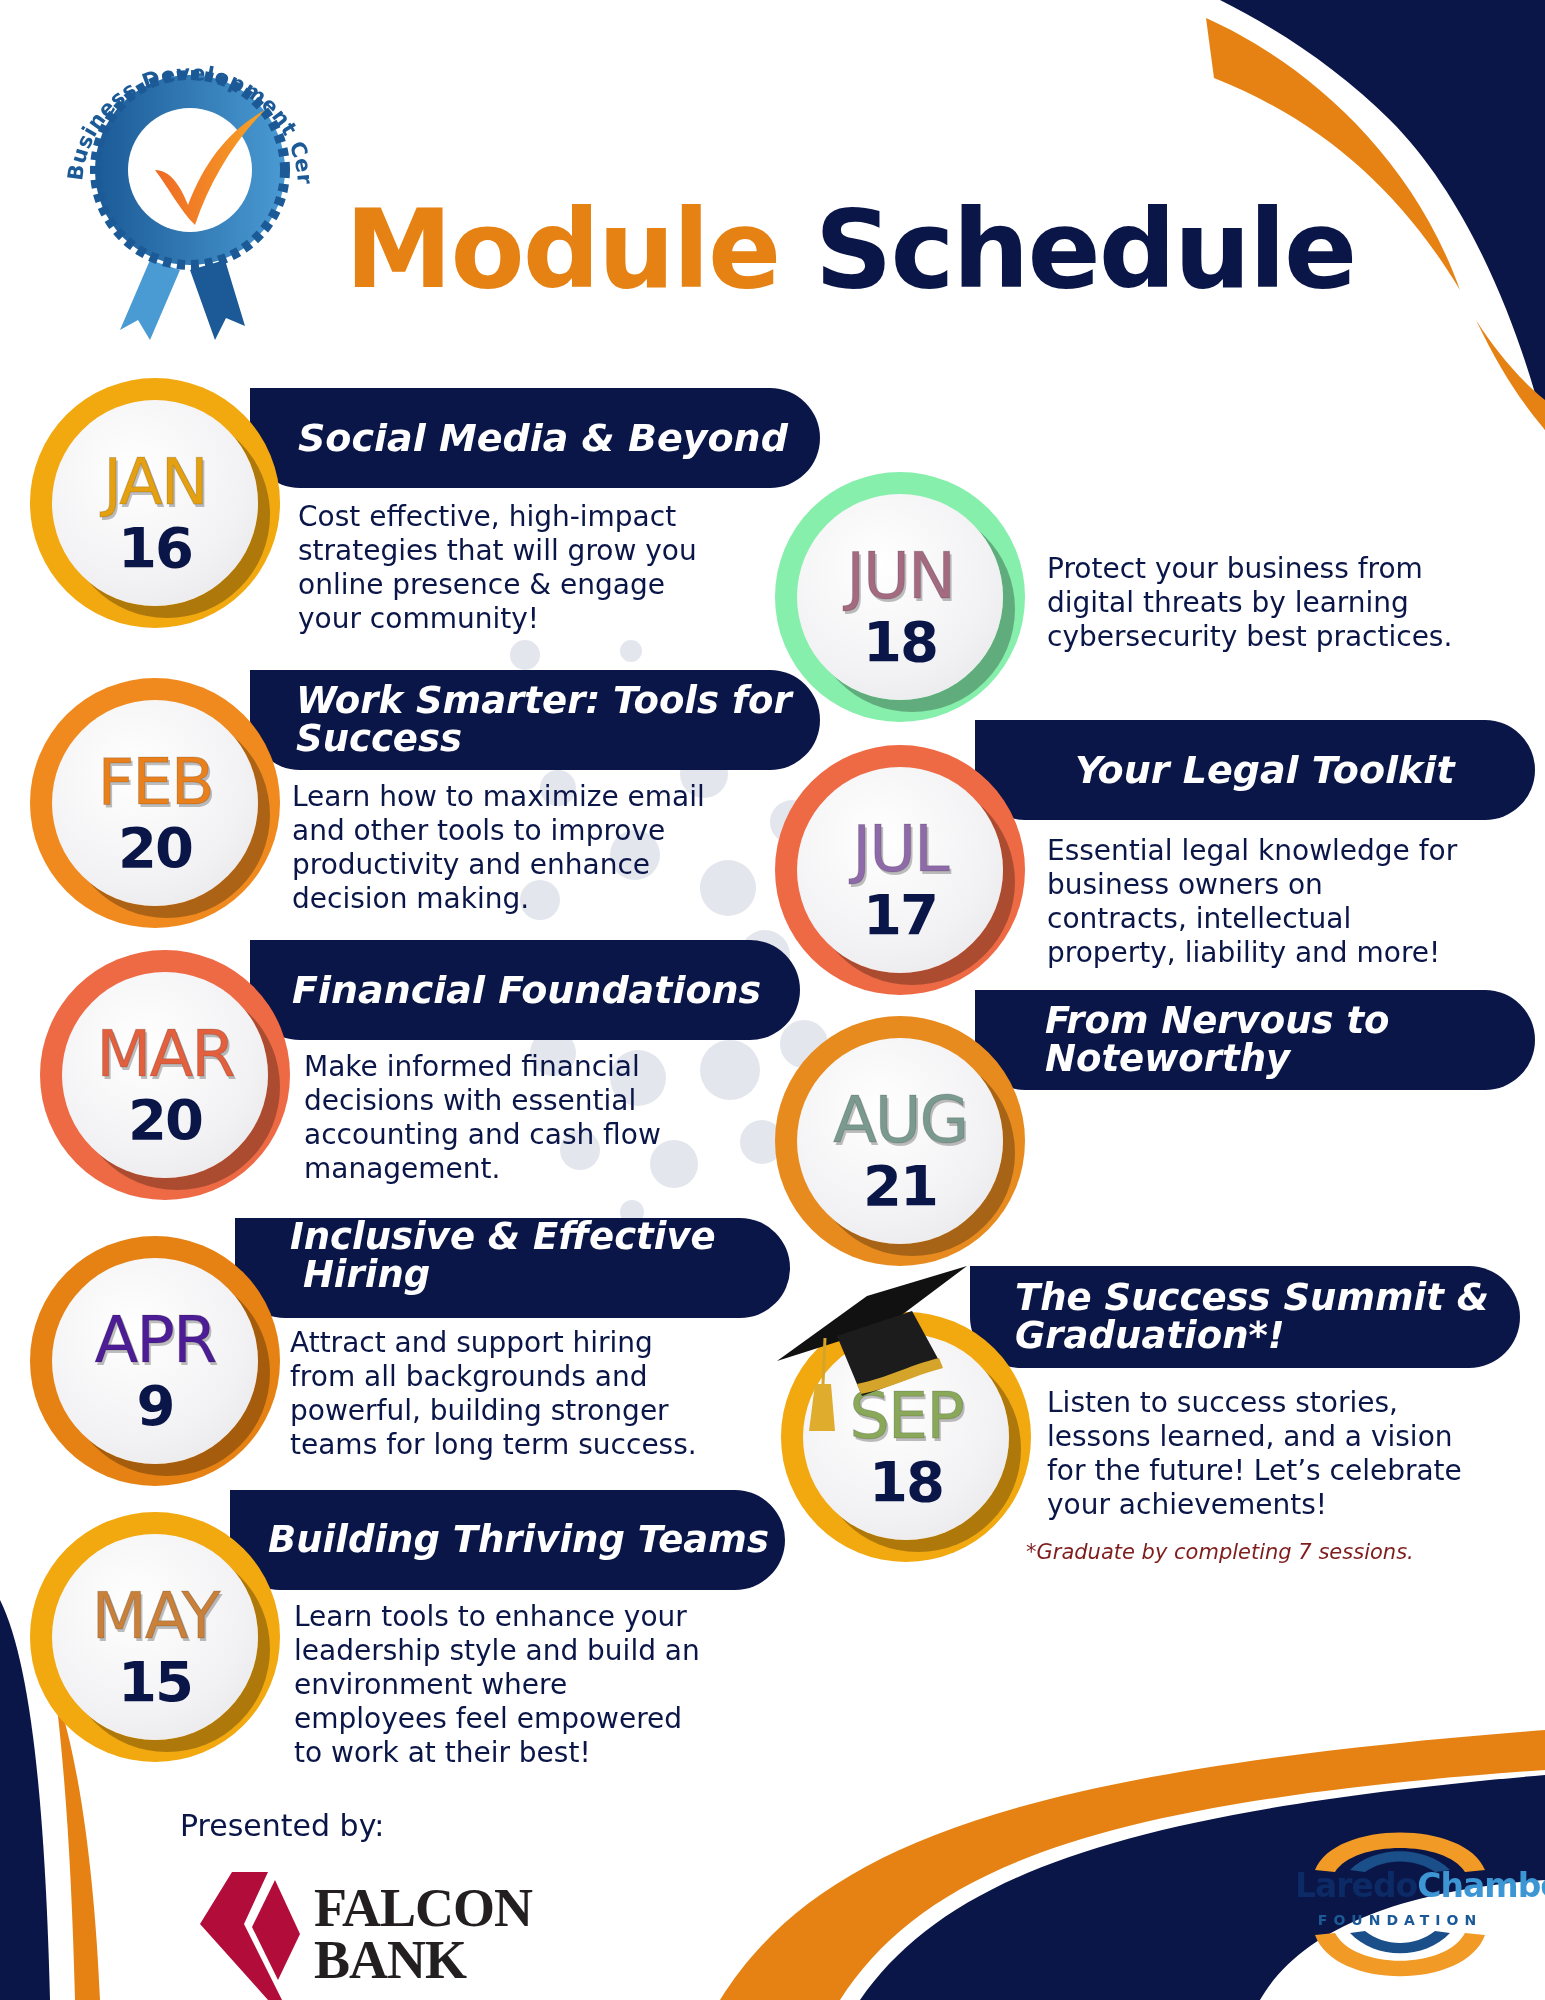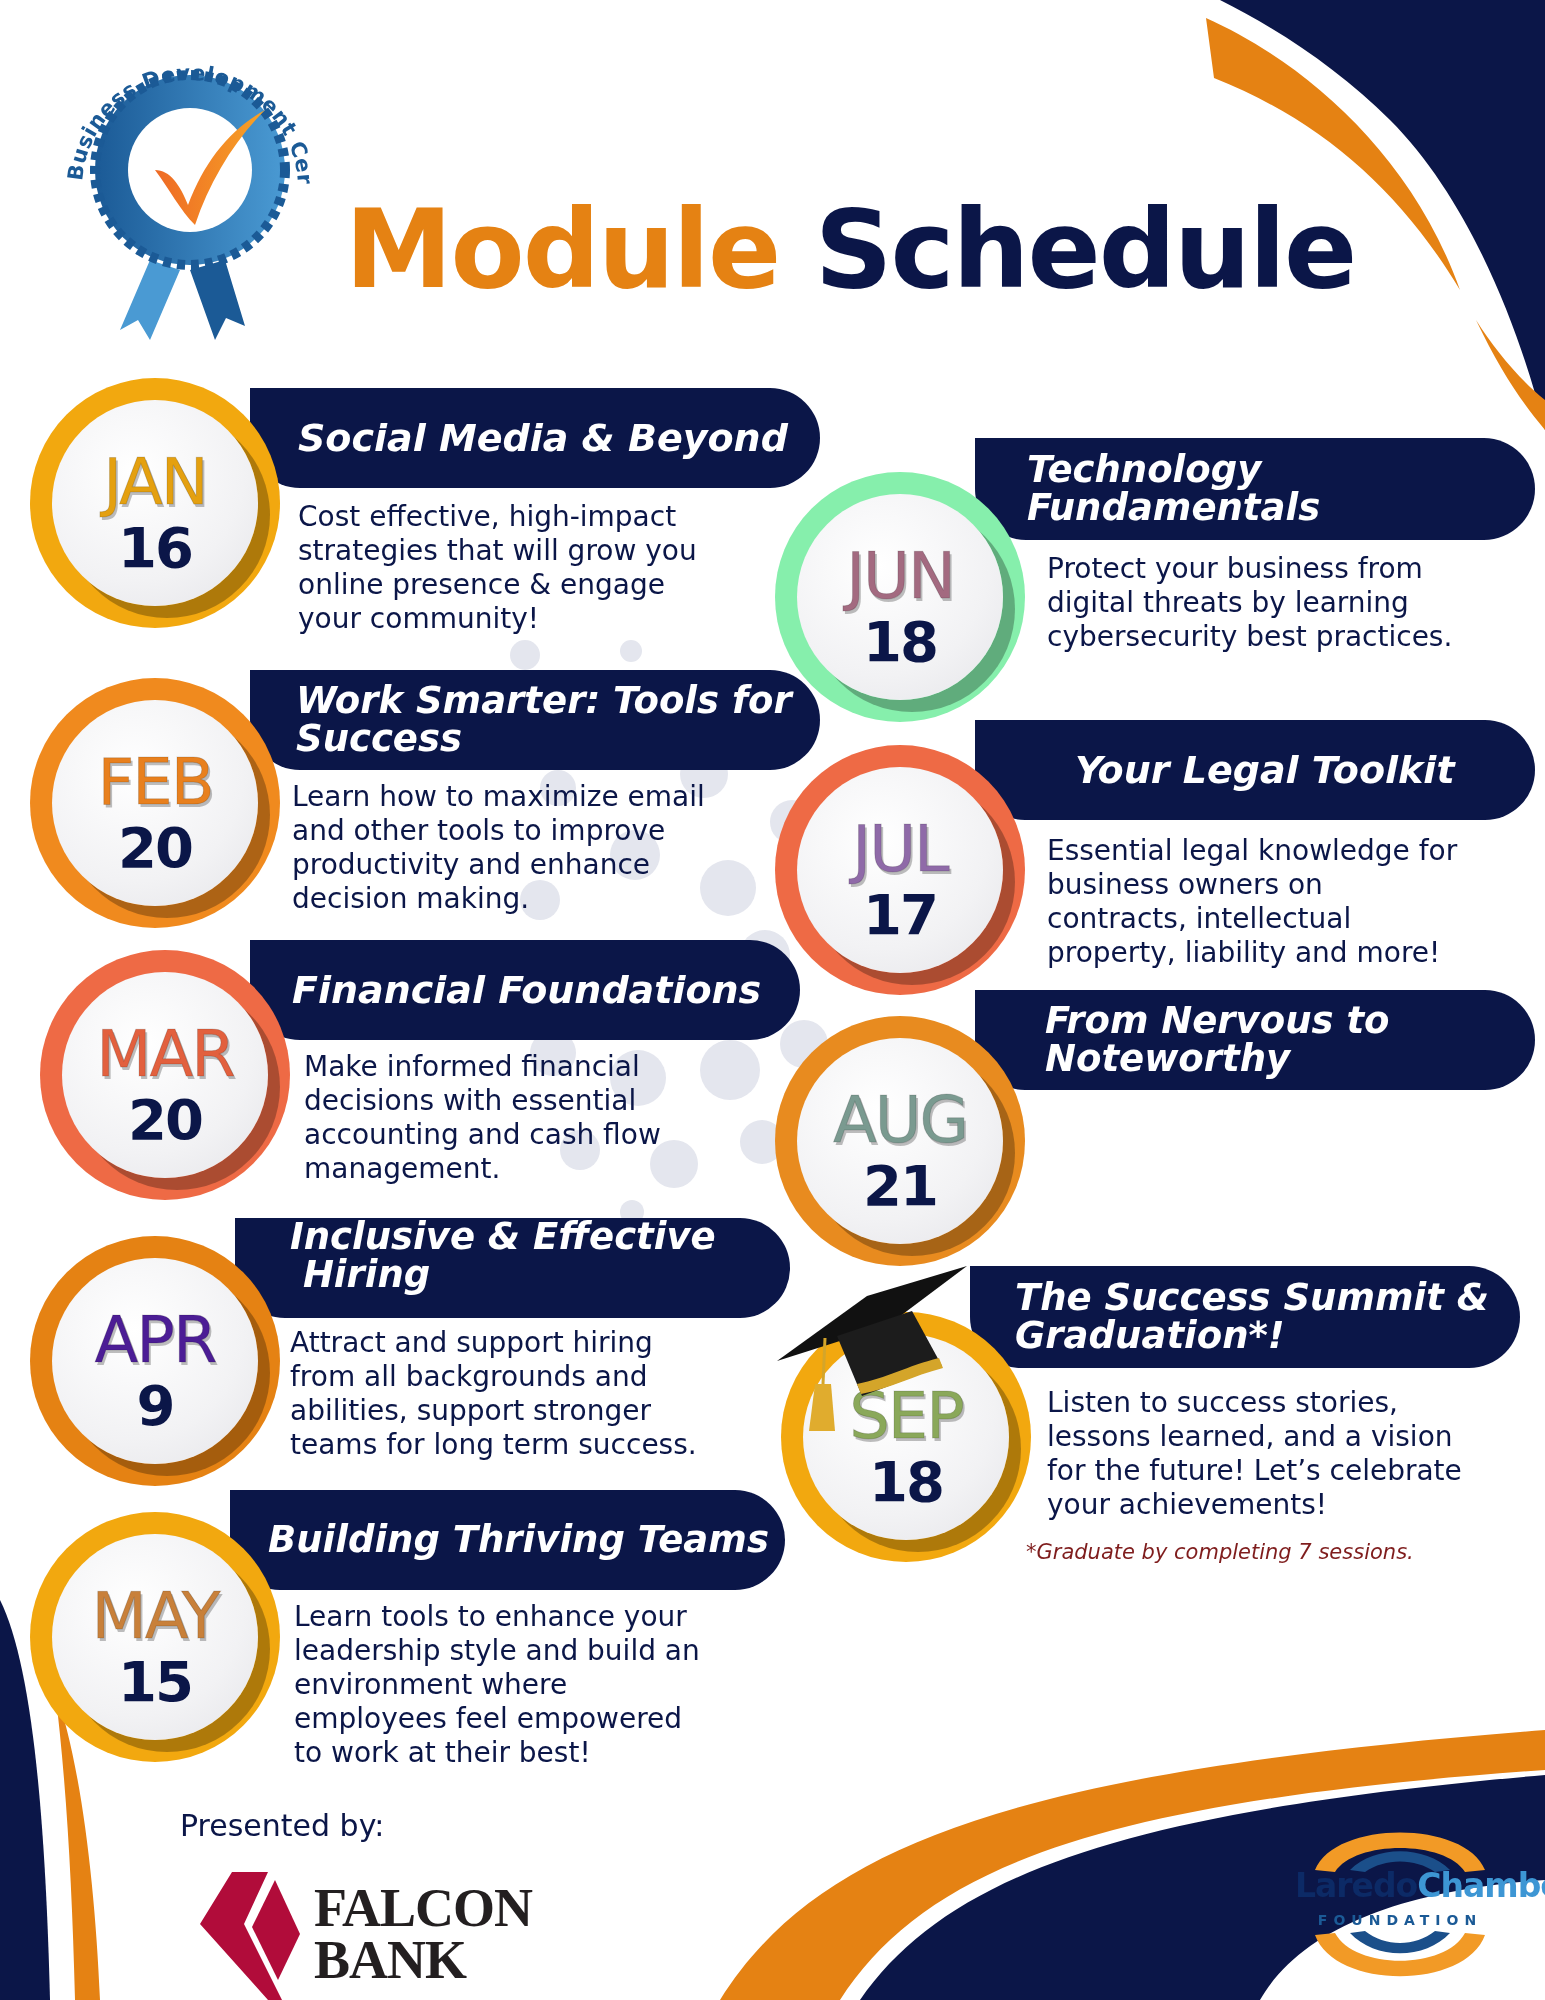--- a/index.html
+++ b/index.html
@@ -174,21 +174,21 @@
     <span>Inclusive &amp; Effective</span><span> Hiring</span>
   </div>
   <div class="circle" style="left:0;top:22px;background:#e58213;">
     <div class="inner"></div>
     <div class="mon" style="color:#4c1d95;">APR</div>
     <div class="day">9</div>
   </div>
   <div class="desc" style="left:260px;top:112px;">
     <div>Attract and support hiring</div>
       <div>from all backgrounds and</div>
-    <div>abilities, support stronger</div>
+    <div>powerful, building stronger</div>
       <div>teams for long term success.</div>
   </div>
 </div>
 
 <div class="module" style="left:30px;top:1488px;">
   <div class="pill" style="left:200px;top:2px;width:555px;height:100px;padding-left:38px;font-size:37px;">
     <span>Building Thriving Teams</span>
   </div>
   <div class="circle" style="left:0;top:24px;background:#f2a80f;">
     <div class="inner"></div>
@@ -198,24 +198,20 @@
   <div class="desc" style="left:264px;top:112px;">
     <div>Learn tools to enhance your</div>
       <div>leadership style and build an</div>
     <div>environment where</div>
       <div>employees feel empowered</div>
     <div>to work at their best!</div>
   </div>
 </div>
 
 <div class="module" style="left:775px;top:438px;">
-  <div class="pill" style="left:200px;top:0;width:560px;height:102px;padding-left:52px;font-size:37px;flex-direction:column;align-items:flex-start;justify-content:center;">
-    <span>Technology</span>
-      <span>Fundamentals</span>
-  </div>
   <div class="circle" style="left:0;top:34px;background:#86efac;">
     <div class="inner"></div>
     <div class="mon" style="color:#a36a80;">JUN</div>
     <div class="day">18</div>
   </div>
   <div class="desc" style="left:272px;top:114px;">
     <div>Protect your business from</div>
       <div>digital threats by learning</div>
     <div>cybersecurity best practices.</div>
   </div>

